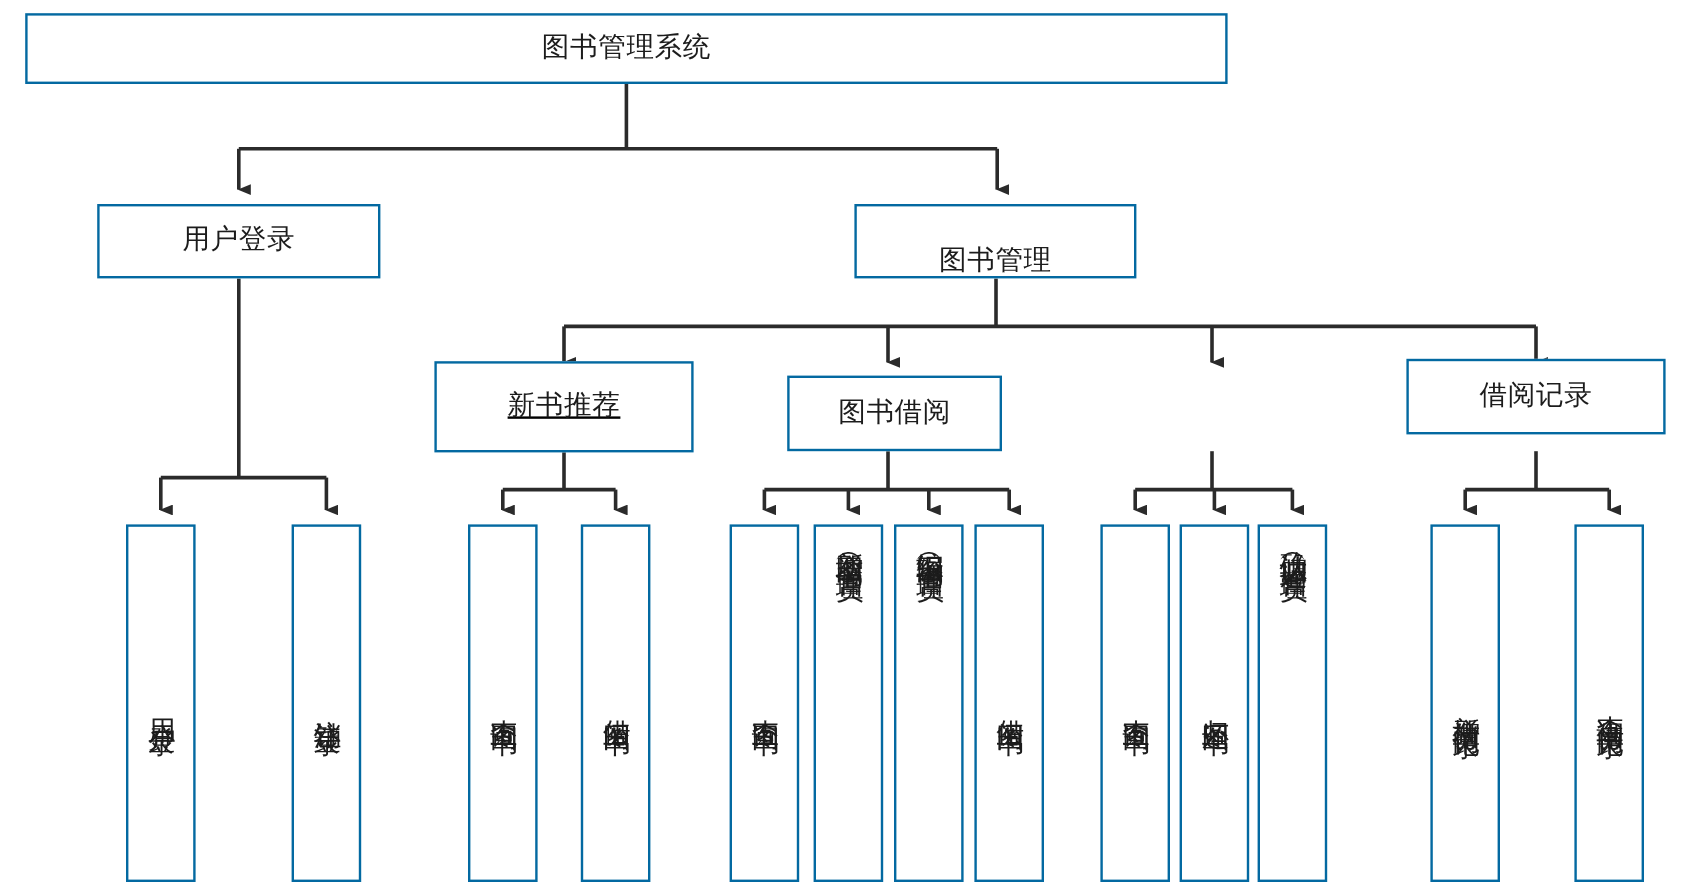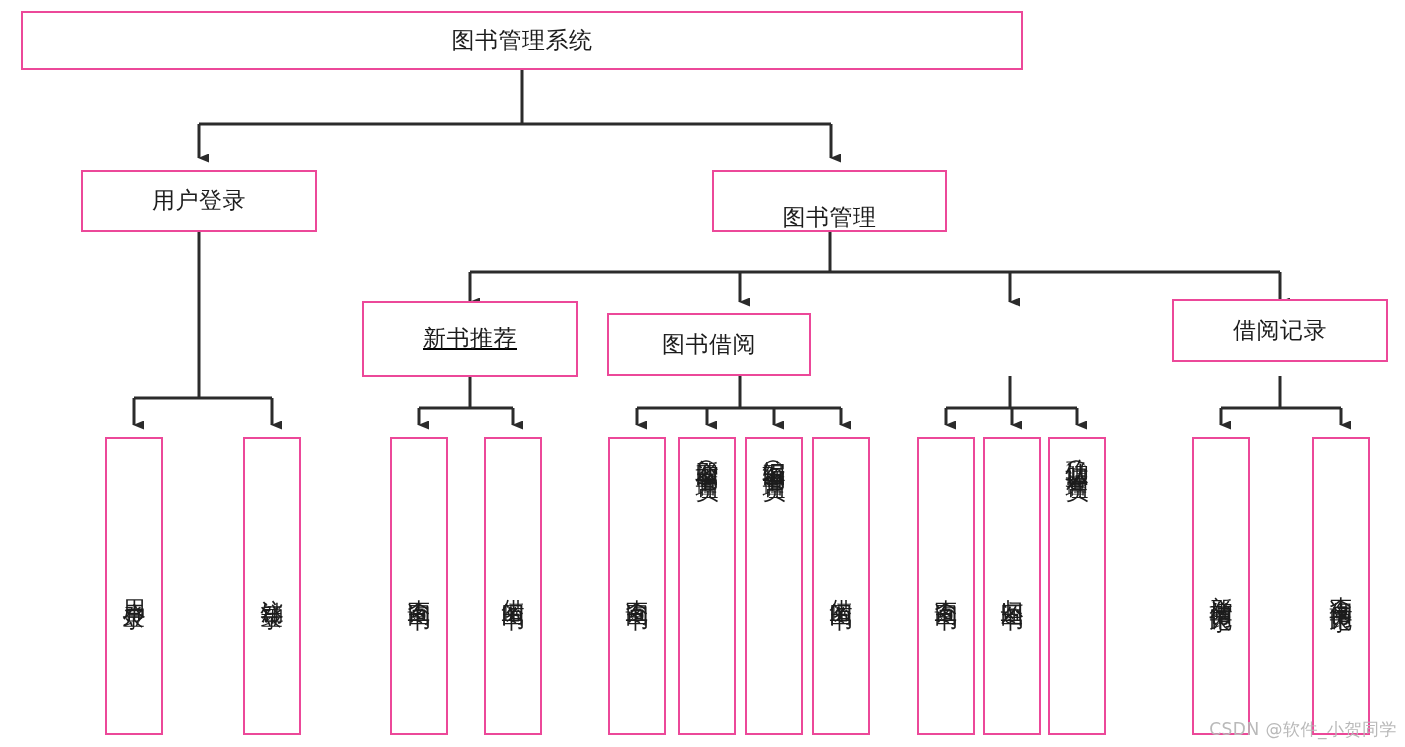--- a/index.html
+++ b/index.html
@@ -19,21 +19,21 @@
     position: absolute;
     left: 0;
     top: 0;
     width: 1405px;
     height: 747px;
   }
   .node-box {
     position: absolute;
     box-sizing: border-box;
     background: #ffffff;
-    border: 2px solid #ec4899;
+    border: 2px solid #0369a1;
     display: flex;
     align-items: center;
     justify-content: center;
   }
   .node-label-h {
     font-size: 23px;
     color: #1c1c1c;
     line-height: 1.1;
     white-space: nowrap;
     letter-spacing: 0.5px;
@@ -125,21 +125,21 @@
   </div>
 
   <div class="node-box" style="left:712px; top:170px; width:235px; height:62px;align-items:flex-end;">
     <span class="node-label-h">图书管理</span>
   </div>
 
   <div class="node-box" style="left:362px; top:301px; width:216px; height:76px;text-decoration:underline;">
     <span class="node-label-h">新书推荐</span>
   </div>
 
-  <div class="node-box" style="left:607px; top:313px; width:204px; height:63px;">
+  <div class="node-box" style="left:656px; top:313px; width:179px; height:63px;">
     <span class="node-label-h">图书借阅</span>
   </div>
 
 
   <div class="node-box" style="left:1172px; top:299px; width:216px; height:63px;">
     <span class="node-label-h">借阅记录</span>
   </div>
 
   <div class="node-box leaf-box" style="left:105px; top:437px; width:58px; height:298px; align-items:center;">
     <span class="node-label-v">用户登录</span>
@@ -186,15 +186,14 @@
   </div>
 
   <div class="node-box leaf-box" style="left:1192px; top:437px; width:58px; height:298px; align-items:center;">
     <span class="node-label-v">新增借阅记录</span>
   </div>
 
   <div class="node-box leaf-box" style="left:1312px; top:437px; width:58px; height:298px; align-items:center;">
     <span class="node-label-v">查询借阅记录</span>
   </div>
 
-  <div class="watermark">CSDN @软件_小贺同学</div>
 
 </div>
 
 </body></html>

